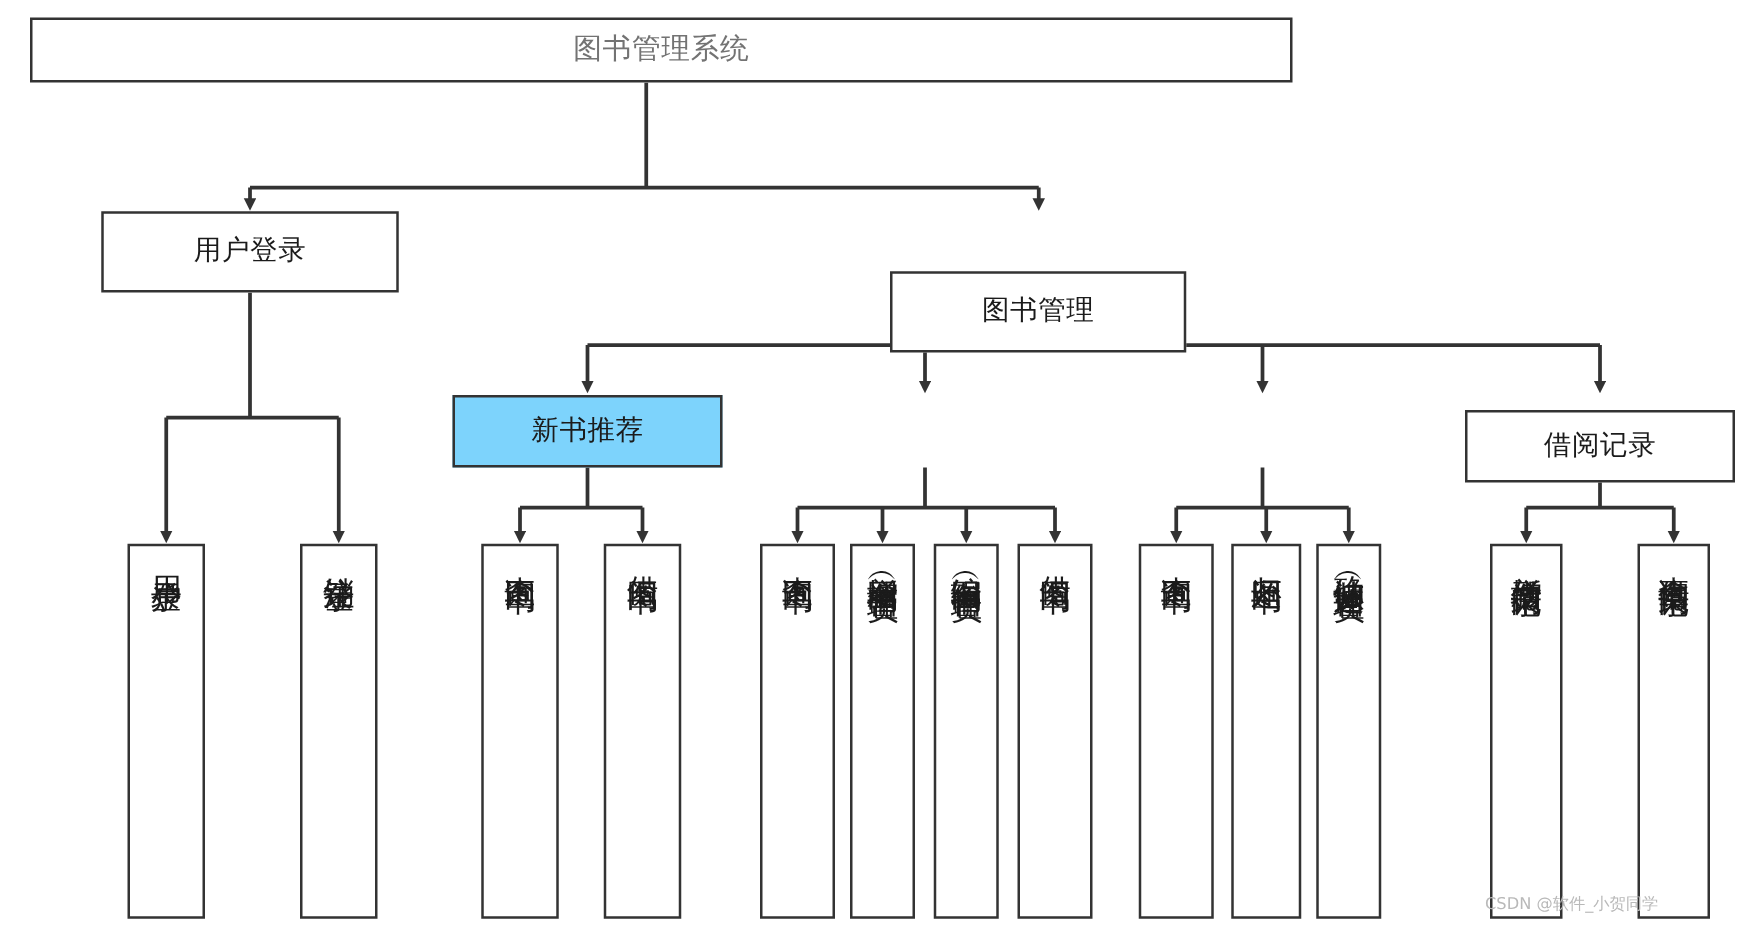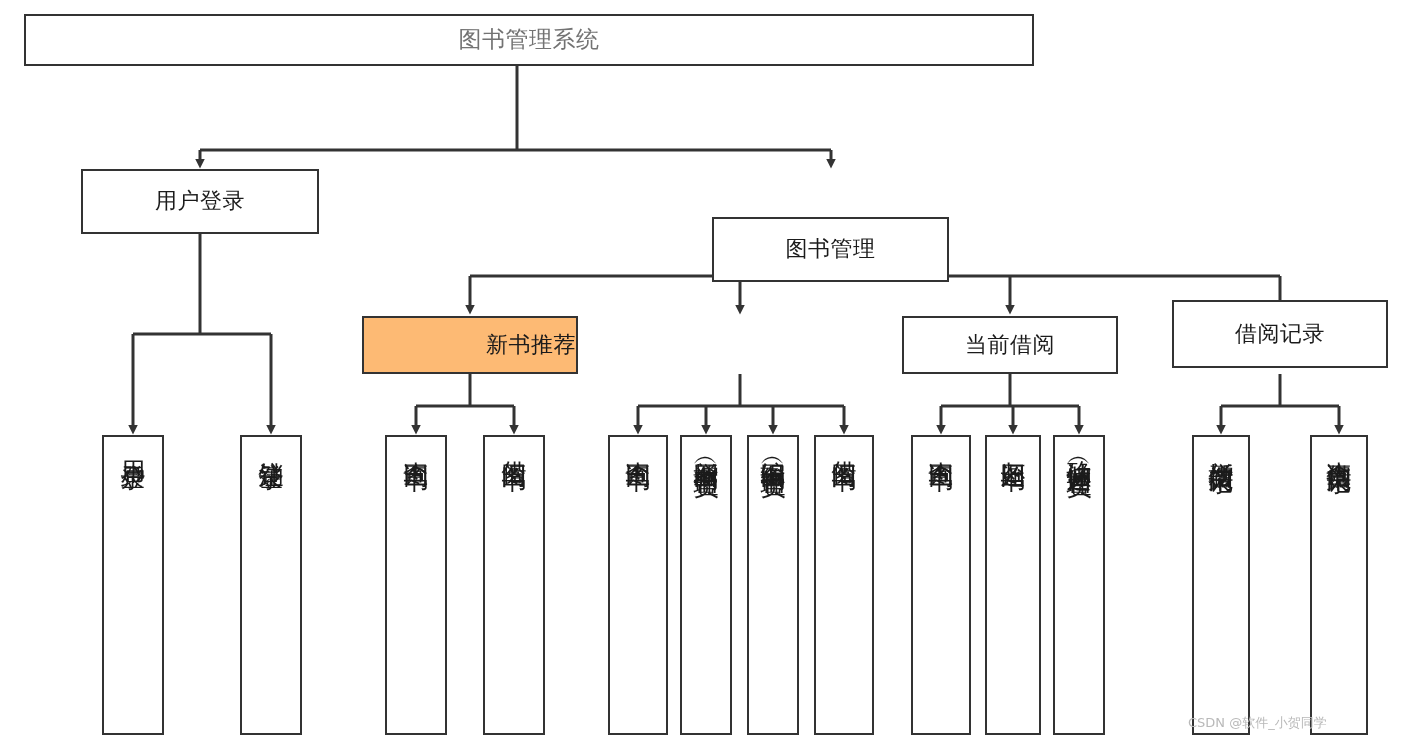--- a/index.html
+++ b/index.html
@@ -136,27 +136,24 @@
     <span class="label">图书管理系统</span>
   </div>
 
   <div class="node h" style="left: 81px; top: 169px; width: 238px; height: 65px; border-color: rgb(51, 51, 51); background: rgb(255, 255, 255); color: rgb(27, 27, 27);">
     <span class="label">用户登录</span>
   </div>
   <div class="node h" style="left: 712px; top: 169px; width: 237px; height: 65px; border-color: rgb(51, 51, 51); background: rgb(255, 255, 255); color: rgb(27, 27, 27); margin-top: 48px;">
     <span class="label">图书管理</span>
   </div>
 
-  <div class="node h" style="left: 362px; top: 316px; width: 216px; height: 58px; border-color: rgb(51, 51, 51); background: #fdba74; color: rgb(27, 27, 27); justify-content: flex-end;">
+  <div class="node h" style="left: 362px; top: 316px; width: 216px; height: 58px; border-color: rgb(51, 51, 51); background: #7dd3fc; color: rgb(27, 27, 27);">
     <span class="label">新书推荐</span>
   </div>
-  <div class="node h" style="left: 902px; top: 316px; width: 216px; height: 58px; border-color: rgb(51, 51, 51); background: rgb(255, 255, 255); color: rgb(27, 27, 27);">
-    <span class="label">当前借阅</span>
-  </div>
-  <div class="node h" style="left: 1172px; top: 300px; width: 216px; height: 68px; border-color: rgb(51, 51, 51); background: rgb(255, 255, 255); color: rgb(27, 27, 27);">
+  <div class="node h" style="left: 1172px; top: 328px; width: 216px; height: 58px; border-color: rgb(51, 51, 51); background: rgb(255, 255, 255); color: rgb(27, 27, 27);">
     <span class="label">借阅记录</span>
   </div>
 
   <div class="node v" style="left: 102px; top: 435px; width: 62px; height: 300px; border-color: rgb(51, 51, 51); background: rgb(255, 255, 255); color: rgb(27, 27, 27);">
     <span class="label">用户登录</span>
   </div>
   <div class="node v" style="left: 240px; top: 435px; width: 62px; height: 300px; border-color: rgb(51, 51, 51); background: rgb(255, 255, 255); color: rgb(27, 27, 27);">
     <span class="label">注销登录</span>
   </div>
   <div class="node v" style="left: 385px; top: 435px; width: 62px; height: 300px; border-color: rgb(51, 51, 51); background: rgb(255, 255, 255); color: rgb(27, 27, 27);">

